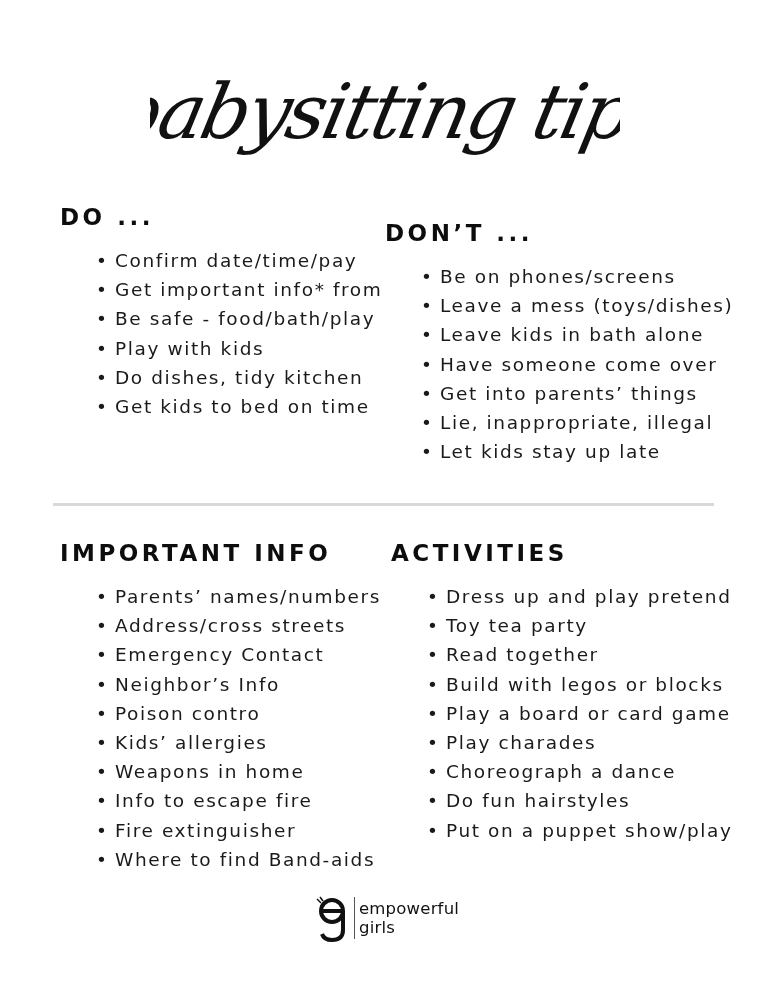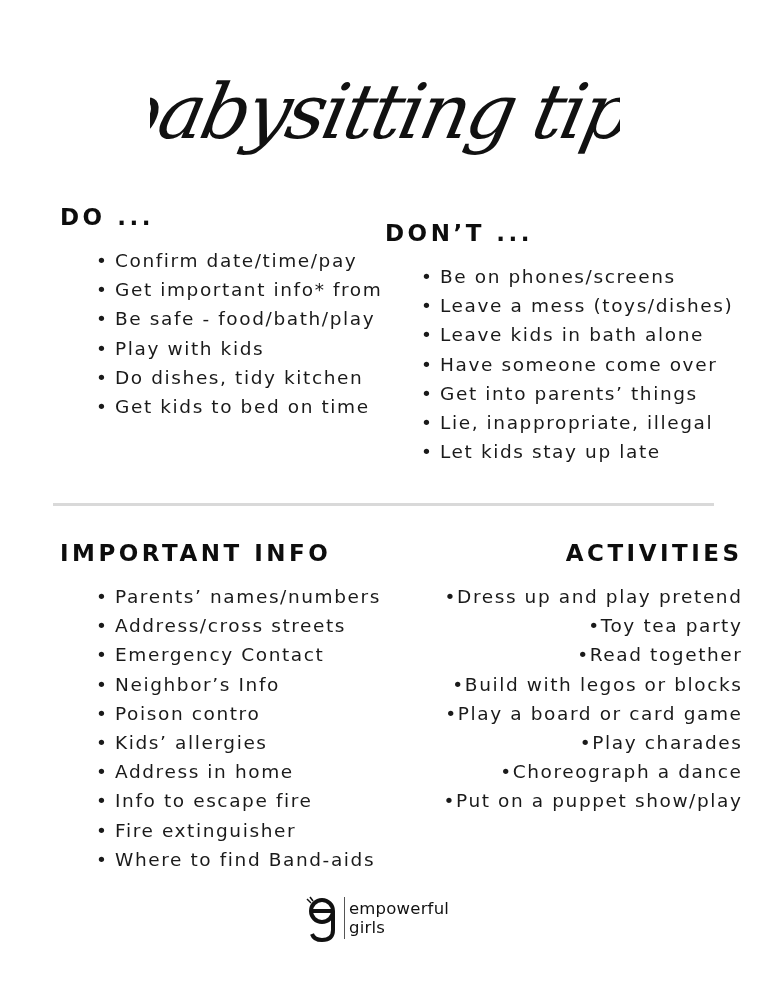--- a/index.html
+++ b/index.html
@@ -17,26 +17,26 @@
   .section ul { list-style: none; margin: 0; padding: 0; }
   .section li {
     font-family: "DejaVu Sans", sans-serif; font-size: 18.5px; letter-spacing: 1.6px;
     color: #1a1a1a; line-height: 29.2px; white-space: nowrap;
   }
   .section li .bullet { display: inline-block; width: 19px; }
 
   #sec-do { left: 60px; top: 206px; }
   #sec-dont { left: 385px; top: 222px; }
   #sec-info { left: 60px; top: 542px; }
-  #sec-act { left: 401px; top: 542px; text-align: right; }
+  #sec-act { left: 391px; top: 542px; }
   .section ul { margin-top: 17px; margin-left: 36px; }
 
   .divider { position: absolute; left: 53px; top: 503px; width: 661px; height: 3px; background: #d9d9d9; }
 
-  .logo { position: absolute; left: 304px; top: 894px; height: 48px; display: flex; align-items: center; justify-content: flex-end; }
+  .logo { position: absolute; left: 314px; top: 894px; height: 48px; display: flex; align-items: center; justify-content: flex-end; }
   .logo-mark { width: 38px; height: 48px; }
   .logo-bar { width: 1px; height: 42px; background: #555; margin: 0 4px 0 2px; }
   .logo-text { font-family: "DejaVu Sans", sans-serif; font-size: 16.5px; line-height: 19px; color: #111; font-weight: normal; letter-spacing: 0.2px; }
 </style>
 </head>
 <body>
 
 <div class="page">
 
   <div class="title-wrap">
@@ -74,37 +74,38 @@
 
   <div class="section" id="sec-info">
     <h2>IMPORTANT INFO</h2>
     <ul>
       <li><span class="bullet">•</span><span>Parents’ names/numbers</span></li>
       <li><span class="bullet">•</span><span>Address/cross streets</span></li>
       <li><span class="bullet">•</span><span>Emergency Contact</span></li>
       <li><span class="bullet">•</span><span>Neighbor’s Info</span></li>
       <li><span class="bullet">•</span><span>Poison contro</span></li>
       <li><span class="bullet">•</span><span>Kids’ allergies</span></li>
-      <li><span class="bullet">•</span><span>Address in home</span></li>
+      <li><span class="bullet">•</span><span>Weapons in home</span></li>
       <li><span class="bullet">•</span><span>Info to escape fire</span></li>
       <li><span class="bullet">•</span><span>Fire extinguisher</span></li>
       <li><span class="bullet">•</span><span>Where to find Band-aids</span></li>
     </ul>
   </div>
 
   <div class="section" id="sec-act">
     <h2>ACTIVITIES</h2>
     <ul>
       <li><span class="bullet">•</span><span>Dress up and play pretend</span></li>
       <li><span class="bullet">•</span><span>Toy tea party</span></li>
       <li><span class="bullet">•</span><span>Read together</span></li>
       <li><span class="bullet">•</span><span>Build with legos or blocks</span></li>
       <li><span class="bullet">•</span><span>Play a board or card game</span></li>
       <li><span class="bullet">•</span><span>Play charades</span></li>
       <li><span class="bullet">•</span><span>Choreograph a dance</span></li>
+      <li><span class="bullet">•</span><span>Do fun hairstyles</span></li>
       <li><span class="bullet">•</span><span>Put on a puppet show/play</span></li>
     </ul>
   </div>
 
   <div class="logo">
     <svg class="logo-mark" viewBox="0 0 38 48">
       <circle cx="18" cy="17" r="11" fill="none" stroke="#111" stroke-width="4"></circle>
       <line x1="7" y1="17" x2="29" y2="17" stroke="#111" stroke-width="4"></line>
       <path d="M29 17 L29 36 Q29 46 18 46 Q10 46 8 40" fill="none" stroke="#111" stroke-width="4"></path>
       <line x1="3" y1="5" x2="7" y2="9" stroke="#111" stroke-width="1.5"></line>

